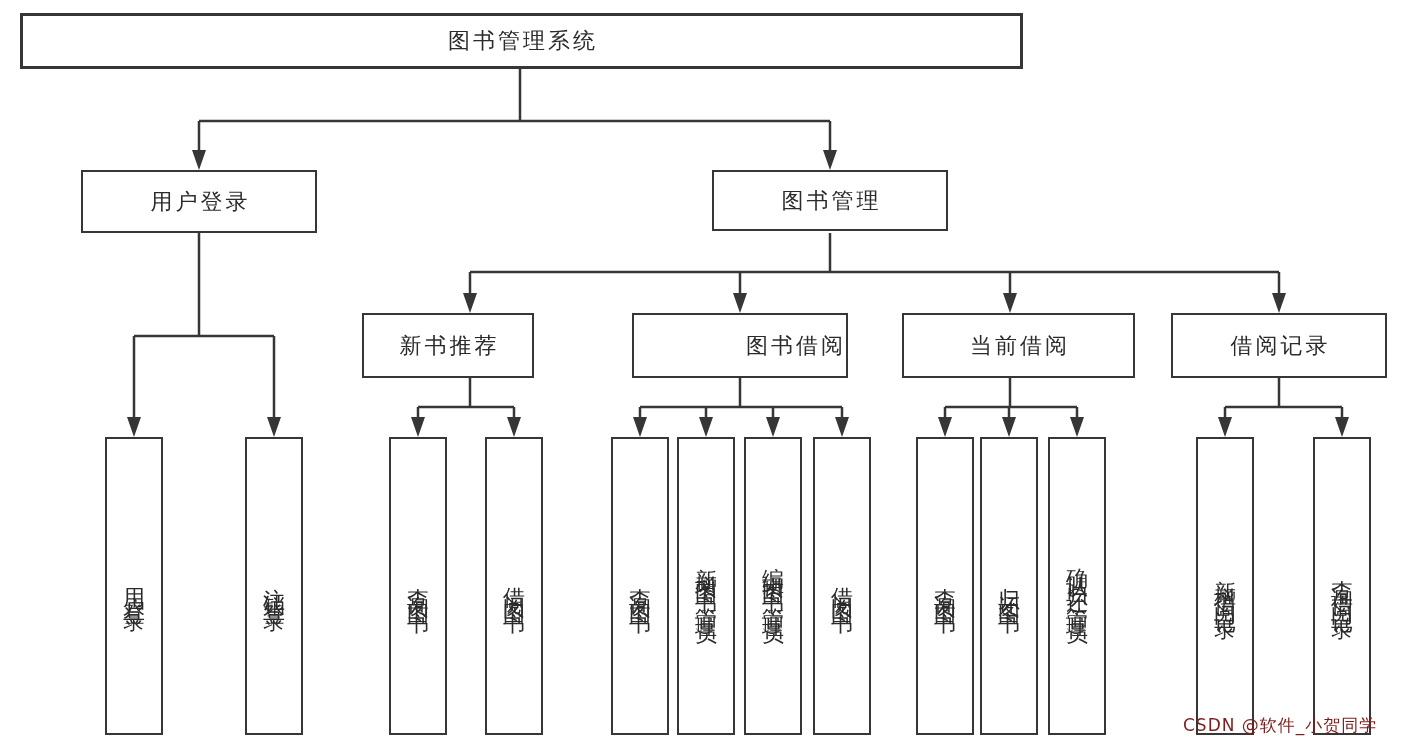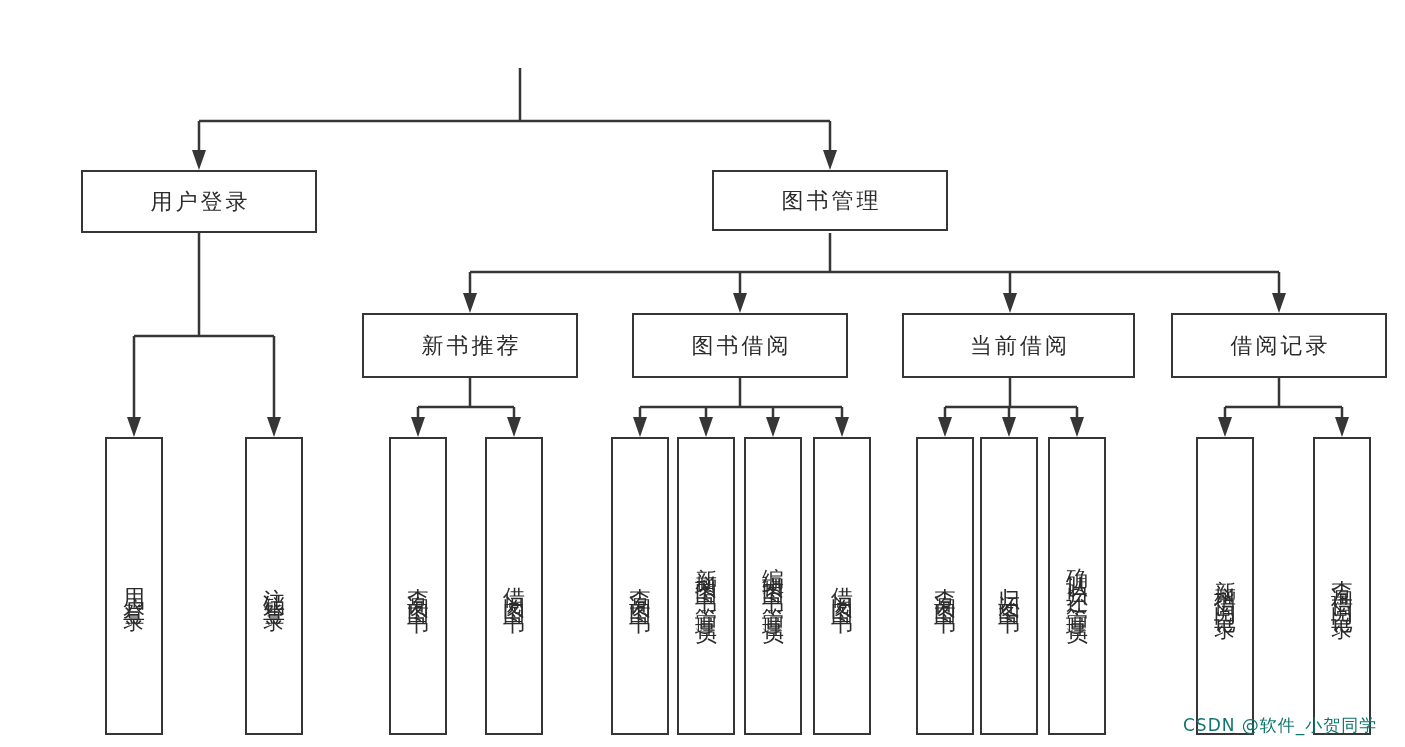--- a/index.html
+++ b/index.html
@@ -48,21 +48,21 @@
     line-height: 1;
     letter-spacing: 8px;
     white-space: nowrap;
   }
   #watermark {
     position: absolute;
     left: 1183px;
     top: 714px;
     font-size: 17px;
     letter-spacing: 1px;
-    color: #0f766e;
+    color: #7f1d1d;
     z-index: 5;
     white-space: nowrap;
   }
 </style>
 </head>
 <body>
 
 <div id="stage">
 
   <svg id="connectors" viewBox="0 0 1405 747" xmlns="http://www.w3.org/2000/svg">
@@ -78,32 +78,35 @@
              M463 293 L477 293 L470 313 Z  M733 293 L747 293 L740 313 Z
              M1003 293 L1017 293 L1010 313 Z  M1272 293 L1286 293 L1279 313 Z
              M411 417 L425 417 L418 437 Z  M507 417 L521 417 L514 437 Z
              M633 417 L647 417 L640 437 Z  M699 417 L713 417 L706 437 Z
              M766 417 L780 417 L773 437 Z  M835 417 L849 417 L842 437 Z
              M938 417 L952 417 L945 437 Z  M1002 417 L1016 417 L1009 437 Z
              M1070 417 L1084 417 L1077 437 Z
              M1218 417 L1232 417 L1225 437 Z  M1335 417 L1349 417 L1342 437 Z" fill="#363636" stroke="none"></path>
   </svg>
 
+  <div class="box root" style="left:20px; top:13px; width:1003px; height:56px;">
+    <span class="hlabel">图书管理系统</span>
+  </div>
 
   <div class="box" style="left:81px; top:170px; width:236px; height:63px;">
     <span class="hlabel">用户登录</span>
   </div>
   <div class="box" style="left:712px; top:170px; width:236px; height:61px;">
     <span class="hlabel">图书管理</span>
   </div>
 
-  <div class="box" style="left:362px; top:313px; width:216px; height:65px;">
+  <div class="box" style="left:362px; top:313px; width:172px; height:65px;">
     <span class="hlabel">新书推荐</span>
   </div>
-  <div class="box" style="left:632px; top:313px; width:216px; height:65px;">
+  <div class="box" style="left:632px; top:313px; width:216px; height:65px;justify-content:flex-end;">
     <span class="hlabel">图书借阅</span>
   </div>
   <div class="box" style="left:902px; top:313px; width:233px; height:65px;">
     <span class="hlabel">当前借阅</span>
   </div>
   <div class="box" style="left:1171px; top:313px; width:216px; height:65px;">
     <span class="hlabel">借阅记录</span>
   </div>
 
   <div class="box leaf" style="left:105px; top:437px; width:58px; height:298px;">

